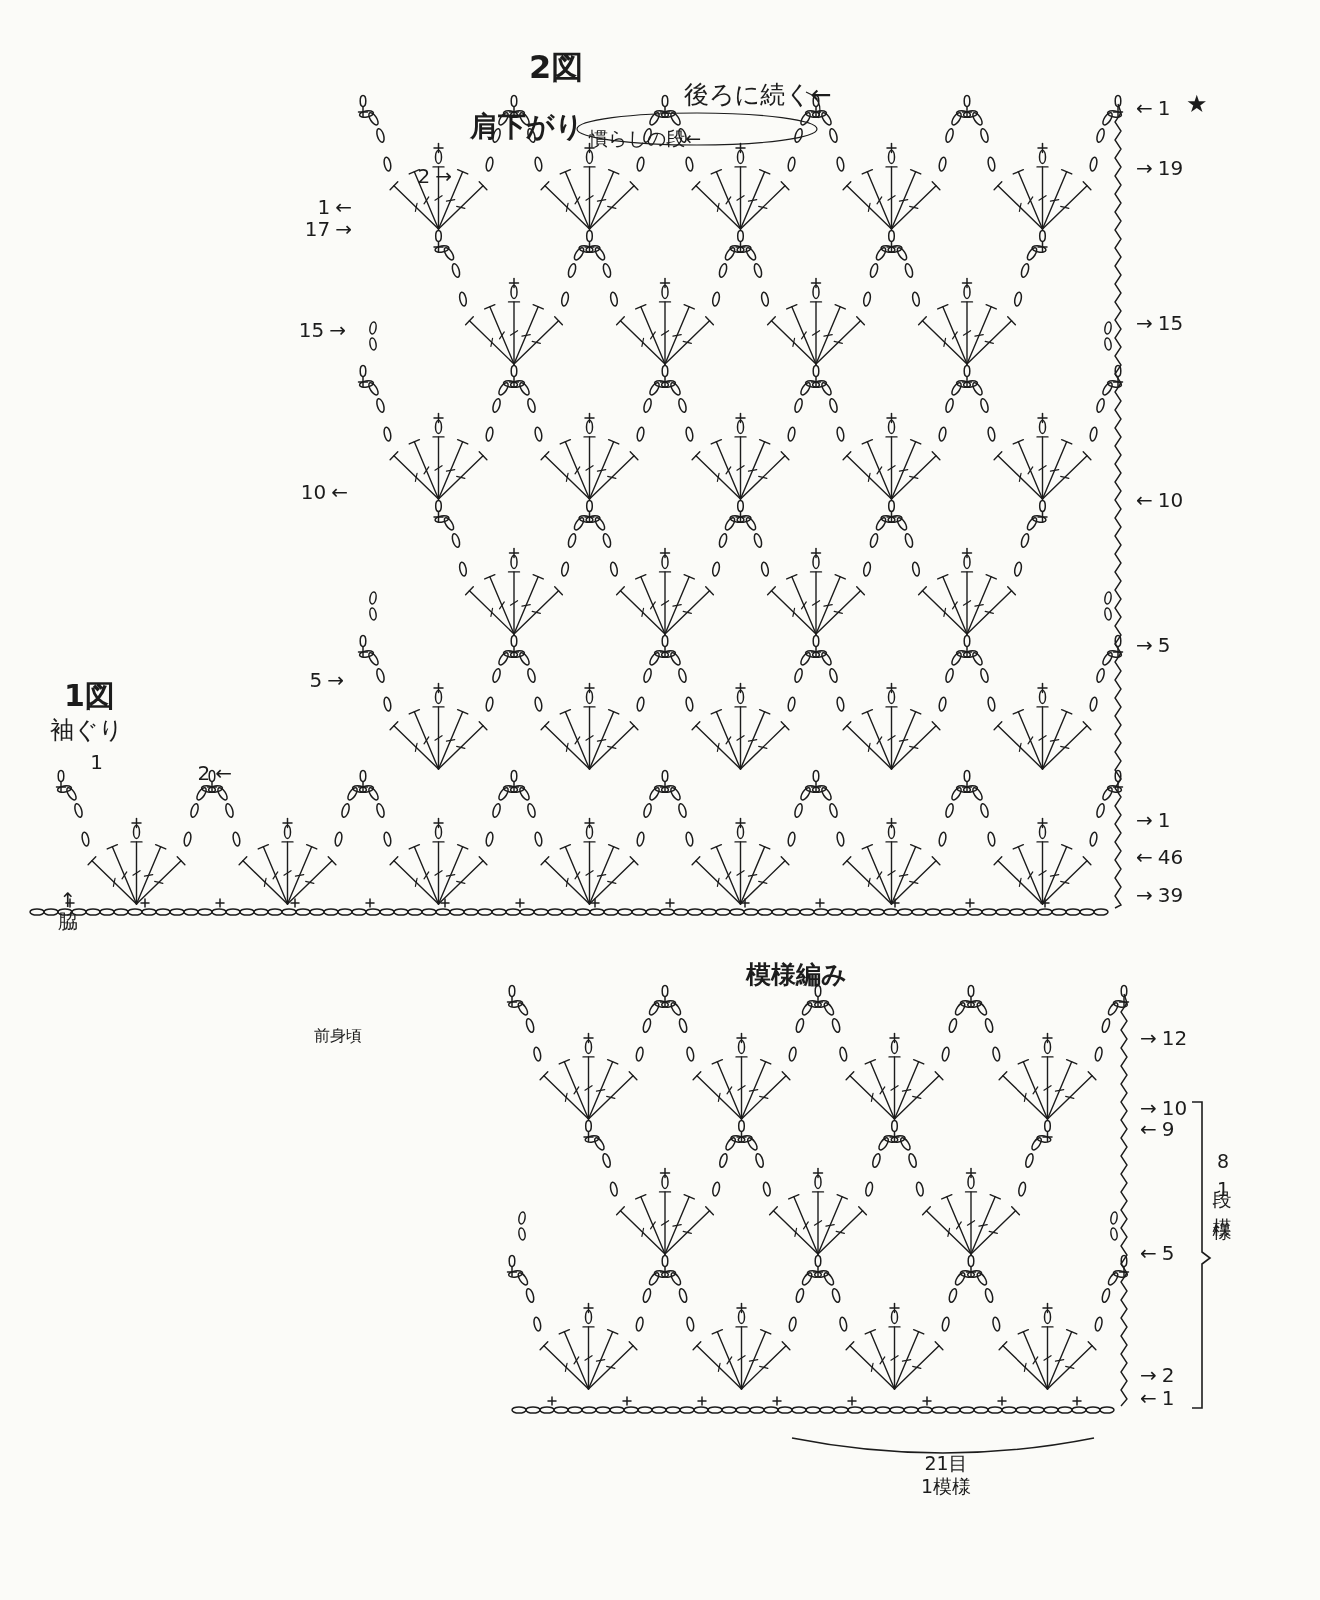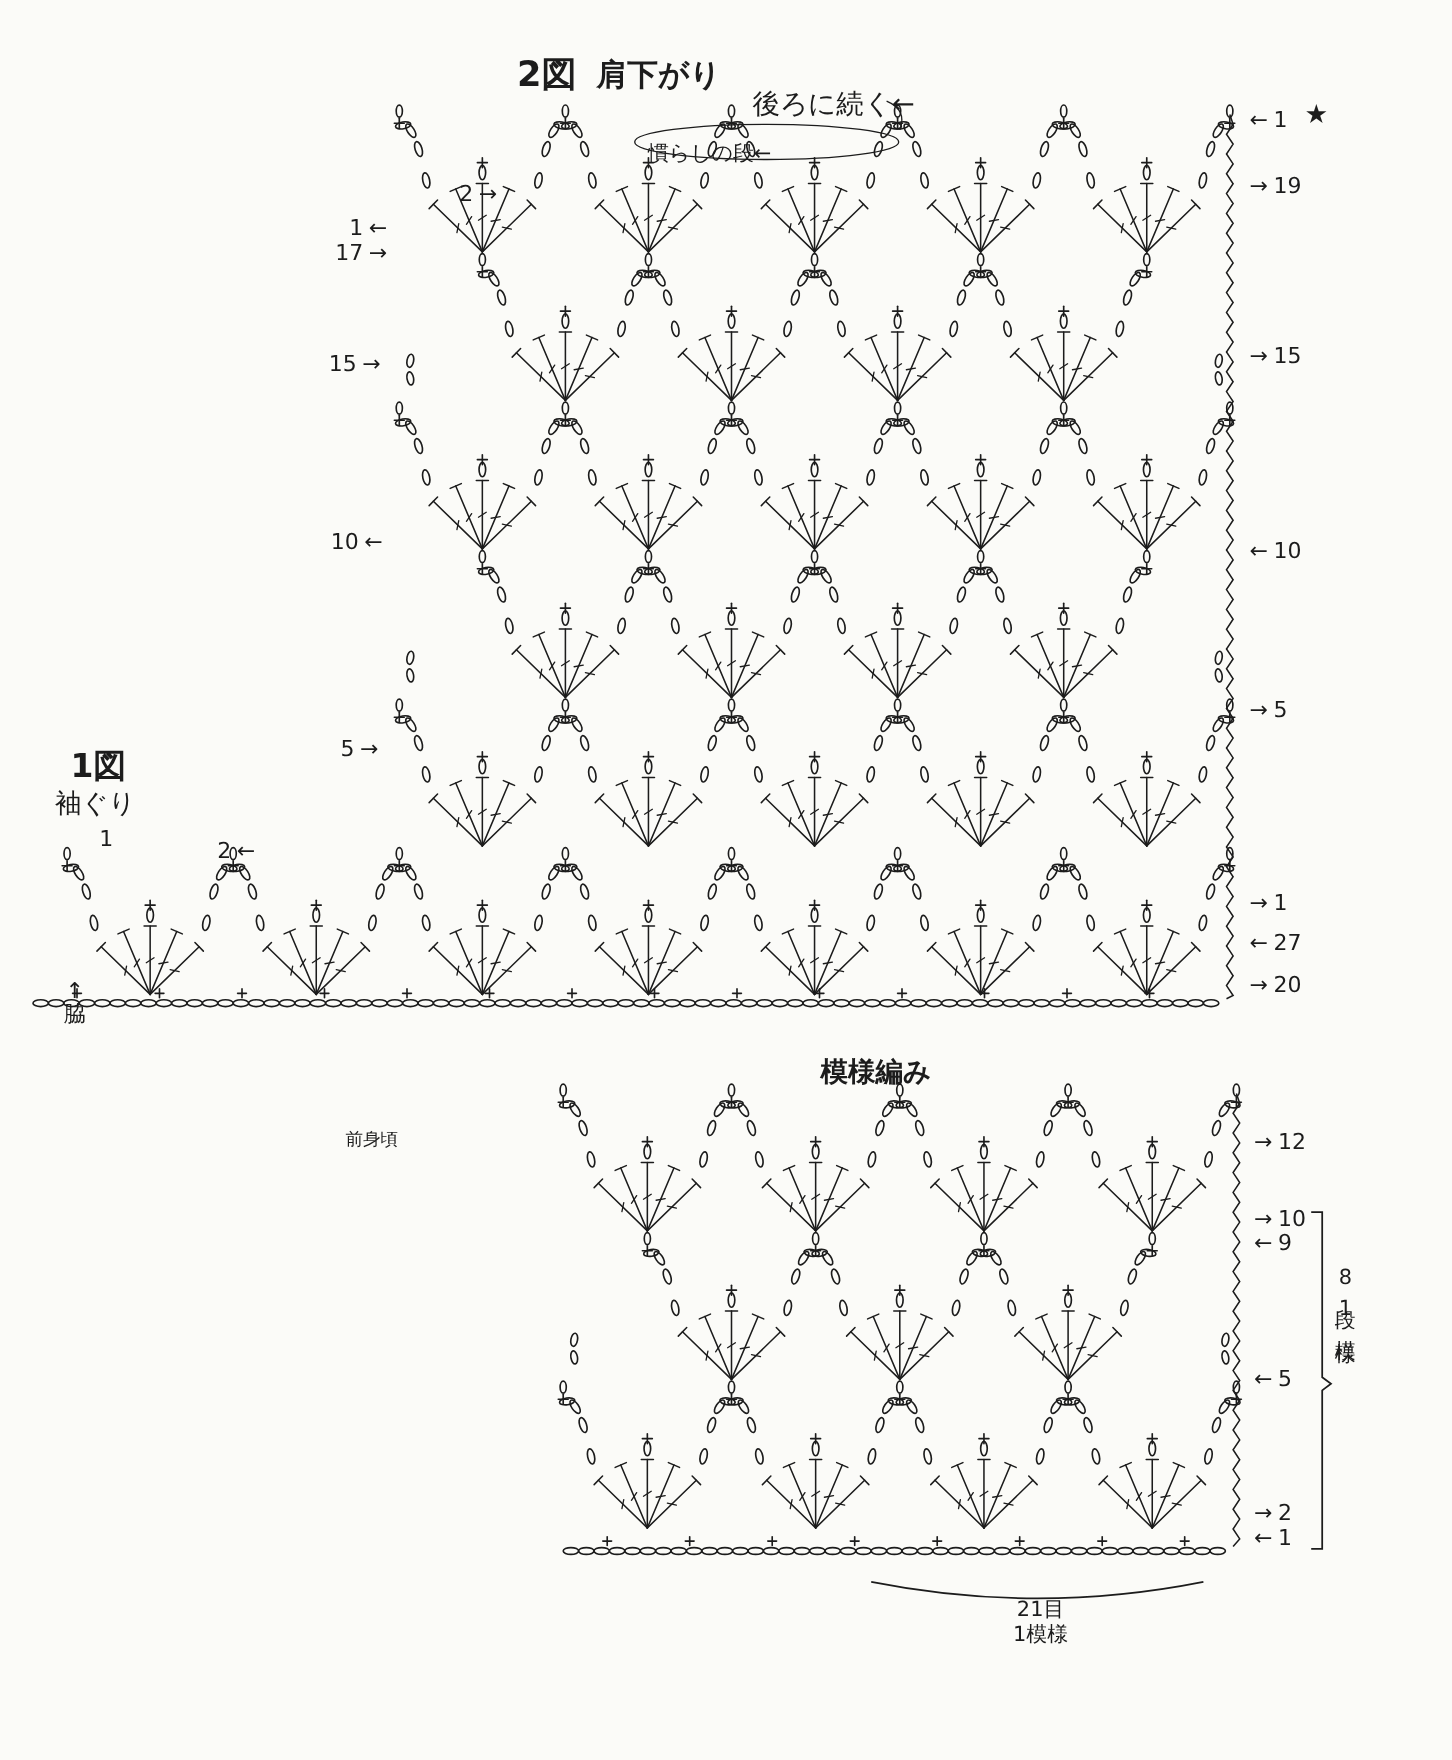--- a/index.html
+++ b/index.html
@@ -1,21 +1,21 @@
 <!DOCTYPE html>
 <html style="--ink: #1c1c1c; --bg: #fbfbf8;"><head>
 <meta charset="utf-8">
 <style>
   :root{ --ink:#1c1c1c; --bg:#fbfbf8; }
   html,body{margin:0;padding:0;}
   .page{position:relative;width:1320px;height:1600px;background:var(--bg);
         font-family:"DejaVu Sans",sans-serif;color:var(--ink);overflow:hidden;}
   #chart-svg{position:absolute;left:0;top:0;}
   .label{position:absolute;white-space:nowrap;color:var(--ink);}
-  .title2{left:470px;top:46px;display:flex;align-items:center;gap:18px;}
+  .title2{left:470px;top:46px;display:flex;align-items:flex-end;gap:18px;flex-direction:column;}
   .title2 .big{font-size:32px;font-weight:bold;}
   .title2 .sub{font-size:28px;font-weight:bold;}
   .ann-continue{left:684px;top:78px;font-size:25px;}
   .ann-easing{left:589px;top:126px;font-size:19px;}
   .star{left:1186px;top:90px;font-size:24px;}
   .f1title{left:64px;top:676px;font-size:30px;font-weight:bold;}
   .f1sub{left:50px;top:714px;font-size:24px;}
   .waki{left:58px;top:890px;display:flex;flex-direction:column;align-items:center;font-size:20px;line-height:1.05;}
   .maemigoro{left:314px;top:1026px;font-size:16px;}
   .ptitle{left:746px;top:958px;font-size:25px;font-weight:bold;}
@@ -1500,25 +1500,25 @@
       <div class="marker right" style="left: 1136px; top: 645px;">
         <span>→</span>
         <span>5</span>
       </div>
       <div class="marker right" style="left: 1136px; top: 820px;">
         <span>→</span>
         <span>1</span>
       </div>
       <div class="marker right" style="left: 1136px; top: 857px;">
         <span>←</span>
-        <span>27</span>
+        <span>46</span>
       </div>
       <div class="marker right" style="left: 1136px; top: 895px;">
         <span>→</span>
-        <span>20</span>
+        <span>39</span>
       </div>
       <div class="marker left" style="left: 108px; top: 762px;">
         <span>1</span>
         <span></span>
       </div>
       <div class="marker left" style="left: 232px; top: 773px;">
         <span>2</span>
         <span>←</span>
       </div>
       <div class="marker right" style="left: 1140px; top: 1038px;">

